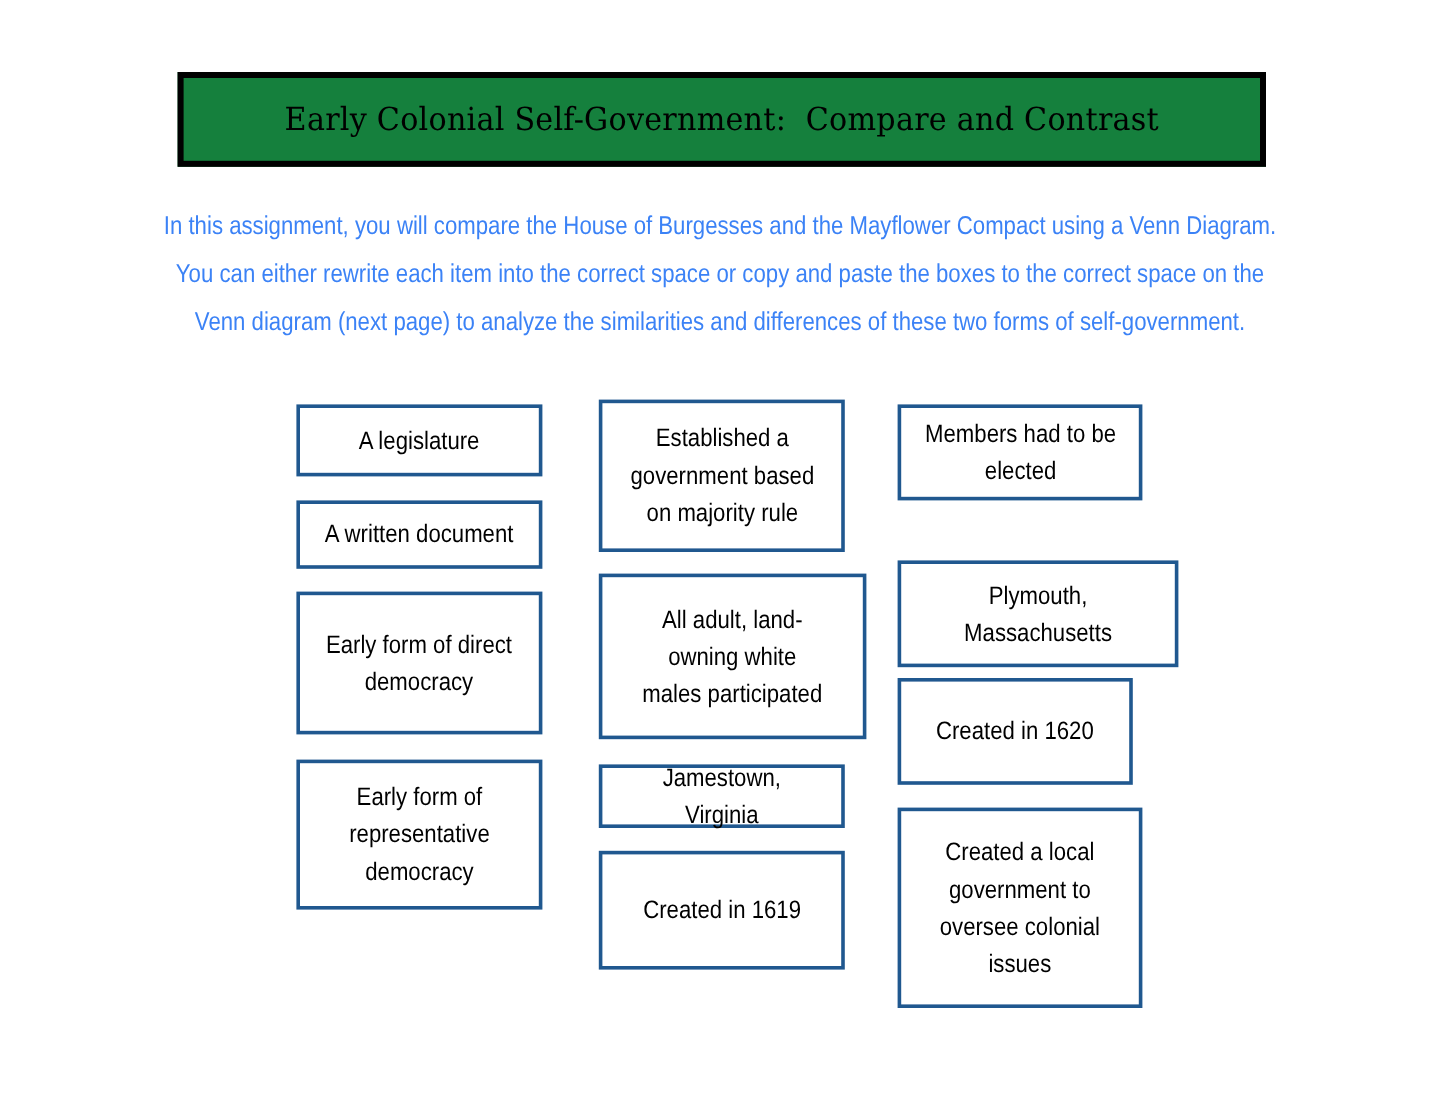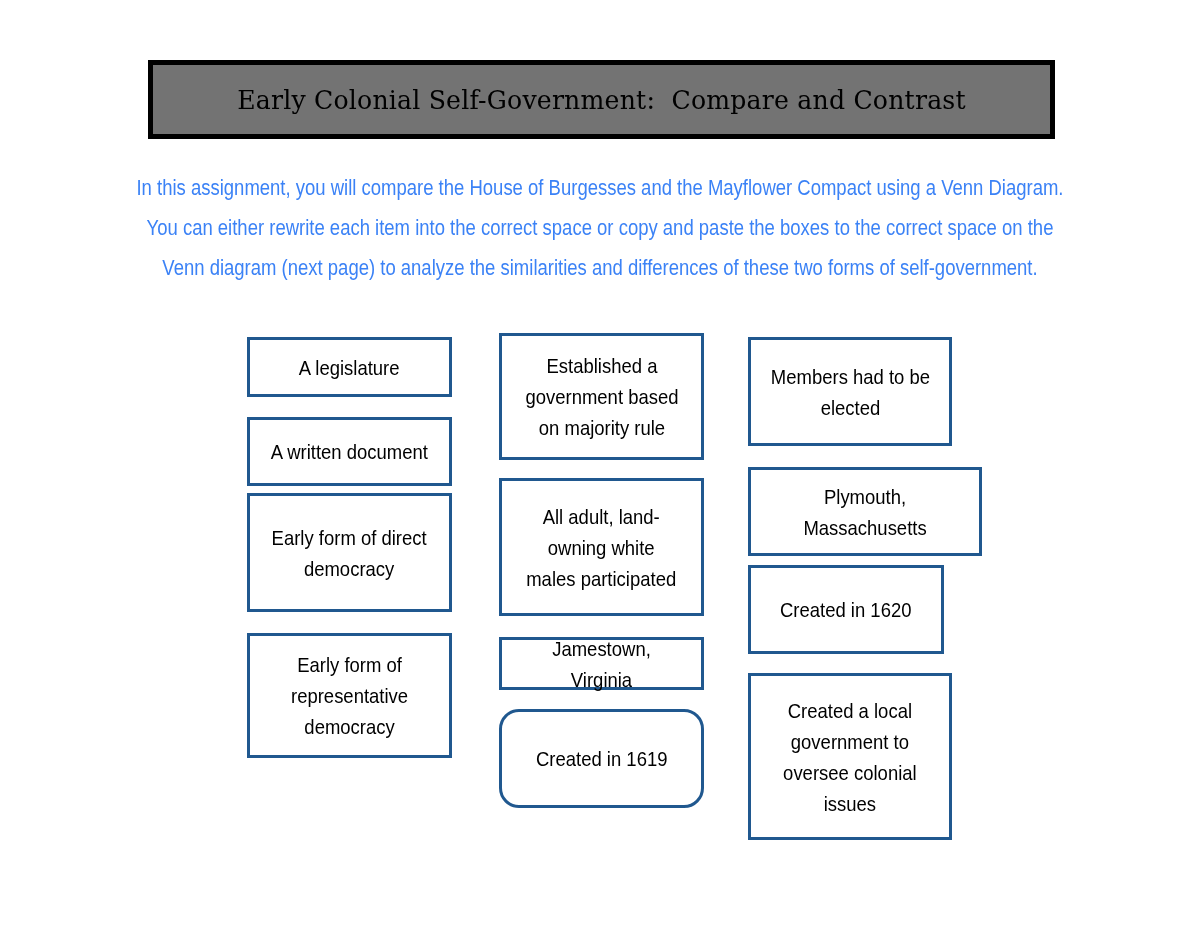--- a/index.html
+++ b/index.html
@@ -18,21 +18,21 @@
 
   
   .title-banner {
     position: absolute;
     left: 148px;
     top: 60px;
     width: 907px;
     height: 79px;
     box-sizing: border-box;
     border: 5px solid #000000;
-    background: #737373;
+    background: #15803d;
     display: flex;
     align-items: center;
     justify-content: center;
   }
   .title-text {
     font-family: "DejaVu Serif", "Liberation Serif", serif;
     font-size: 26.5px;
     font-weight: 400;
     letter-spacing: 0.2px;
     color: #000000;
@@ -101,51 +101,51 @@
   <span class="line">In this assignment, you will compare the House of Burgesses and the Mayflower Compact using a Venn Diagram.</span>
   <span class="line">You can either rewrite each item into the correct space or copy and paste the boxes to the correct space on the</span>
   <span class="line">Venn diagram (next page) to analyze the similarities and differences of these two forms of self-government.</span>
 </div>
 
 <div class="board">
 
   <div class="item-box" style="left:247px; top:337px; width:205px; height:60px;">
     <span class="txt">A legislature</span>
   </div>
-  <div class="item-box" style="left:247px; top:417px; width:205px; height:69px;">
+  <div class="item-box" style="left:247px; top:417px; width:205px; height:57px;">
     <span class="txt">A written document</span>
   </div>
   <div class="item-box" style="left:247px; top:493px; width:205px; height:119px;">
     <span class="txt">Early form of direct
 democracy</span>
   </div>
   <div class="item-box" style="left:247px; top:633px; width:205px; height:125px;">
     <span class="txt">Early form of
 representative
 democracy</span>
   </div>
 
   <div class="item-box" style="left:499px; top:333px; width:205px; height:127px;">
     <span class="txt">Established a
 government based
 on majority rule</span>
   </div>
-  <div class="item-box" style="left:499px; top:478px; width:205px; height:138px;">
+  <div class="item-box" style="left:499px; top:478px; width:223px; height:138px;">
     <span class="txt">All adult, land-
 owning white
 males participated</span>
   </div>
   <div class="item-box" style="left:499px; top:637px; width:205px; height:53px;">
     <span class="txt">Jamestown, Virginia</span>
   </div>
-  <div class="item-box" style="left:499px; top:709px; width:205px; height:99px;border-radius:20px;">
+  <div class="item-box" style="left:499px; top:709px; width:205px; height:99px;">
     <span class="txt">Created in 1619</span>
   </div>
 
-  <div class="item-box" style="left:748px; top:337px; width:204px; height:109px;">
+  <div class="item-box" style="left:748px; top:337px; width:204px; height:80px;">
     <span class="txt">Members had to be
 elected</span>
   </div>
   <div class="item-box" style="left:748px; top:448px; width:234px; height:89px;margin-top:19px;">
     <span class="txt">Plymouth,
 Massachusetts</span>
   </div>
   <div class="item-box" style="left:748px; top:565px; width:196px; height:89px;">
     <span class="txt">Created in 1620</span>
   </div>

